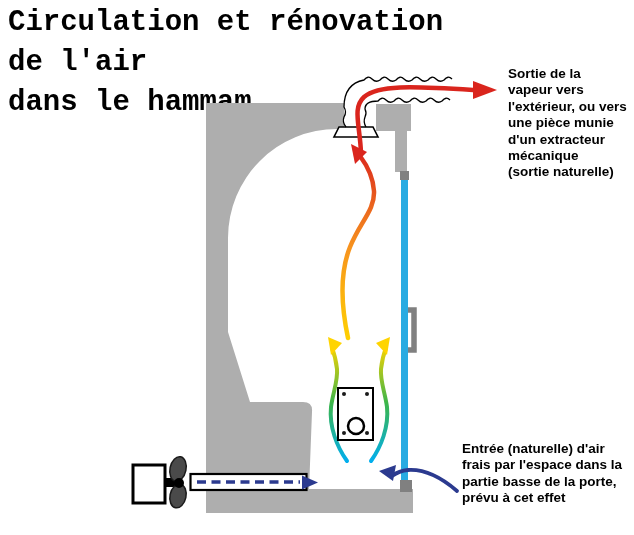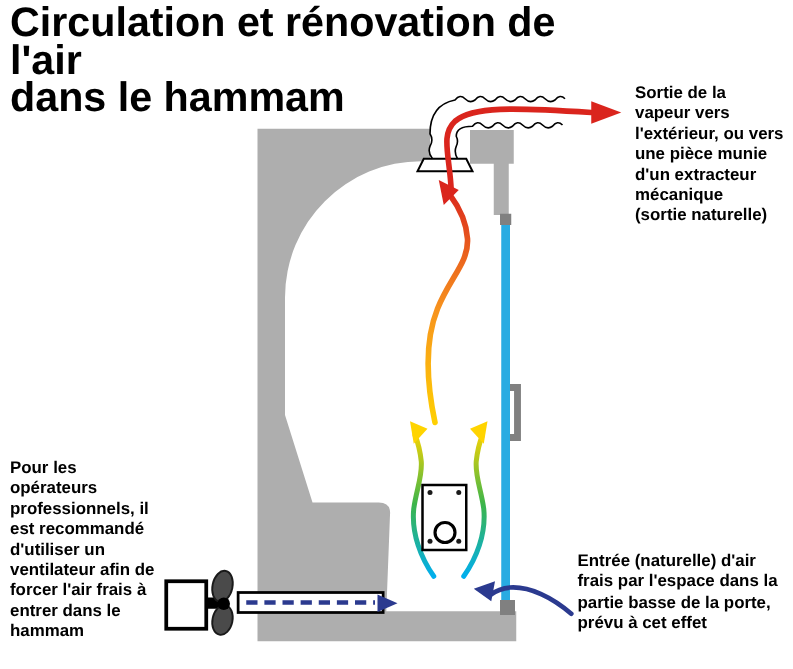--- a/index.html
+++ b/index.html
@@ -1,19 +1,19 @@
 <!DOCTYPE html>
 <html><head>
 <meta charset="utf-8">
 <style>
   html,body{margin:0;padding:0;background:#fff;}
   .stage{position:relative;width:634px;height:535px;background:#fff;overflow:hidden;
          font-family:"Liberation Sans",sans-serif;color:#000;}
-  .title{position:absolute;left:8px;top:3px;width:470px;font-size:33px;font-weight:bold;
-         line-height:30px;white-space:pre-line;letter-spacing:0px;}
+  .title{position:absolute;left:8px;top:3px;width:470px;font-size:29px;font-weight:bold;
+         line-height:40px;white-space:pre-line;letter-spacing:0px;font-family:Liberation Mono, monospace;}
   .note{position:absolute;font-size:13.5px;font-weight:bold;line-height:16.4px;white-space:pre-line;}
   #note-outlet{left:508px;top:66px;width:130px;}
   #note-fan{left:8px;top:366px;width:142px;}
   #note-inlet{left:462px;top:441px;width:178px;}
   svg.diagram{position:absolute;left:0;top:0;}
 </style>
 </head>
 <body>
 
 <div class="stage">
@@ -87,26 +87,17 @@
     <polygon points="379,471 396,465 393,481" fill="#2b3a8f"></polygon>
   </svg>
 
   <div class="note" id="note-outlet">Sortie de la
 vapeur vers
 l'extérieur, ou vers
 une pièce munie
 d'un extracteur
 mécanique
 (sortie naturelle)</div>
-  <div class="note" id="note-fan">Pour les
-opérateurs
-professionnels, il
-est recommandé
-d'utiliser un
-ventilateur afin de
-forcer l'air frais à
-entrer dans le
-hammam</div>
   <div class="note" id="note-inlet">Entrée (naturelle) d'air
 frais par l'espace dans la
 partie basse de la porte,
 prévu à cet effet</div>
 </div>
 
 </body></html>

